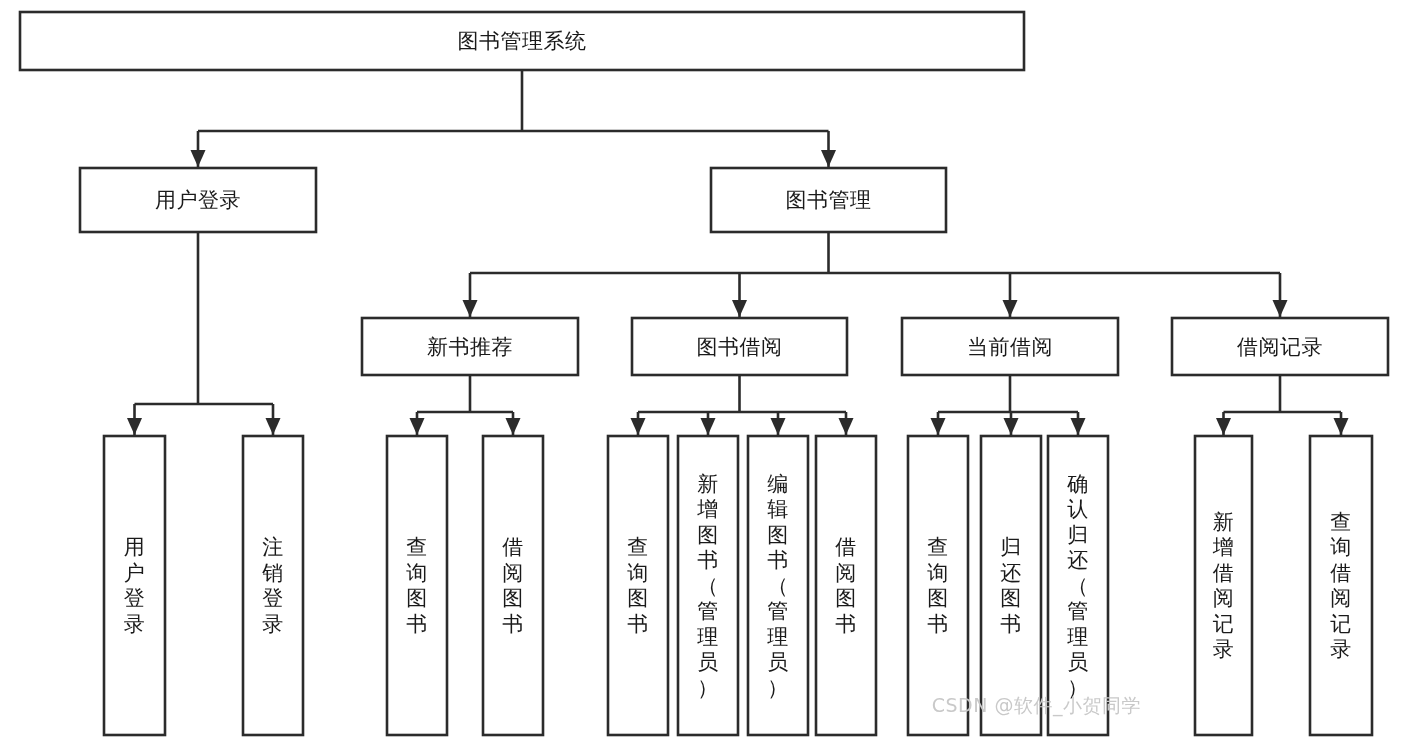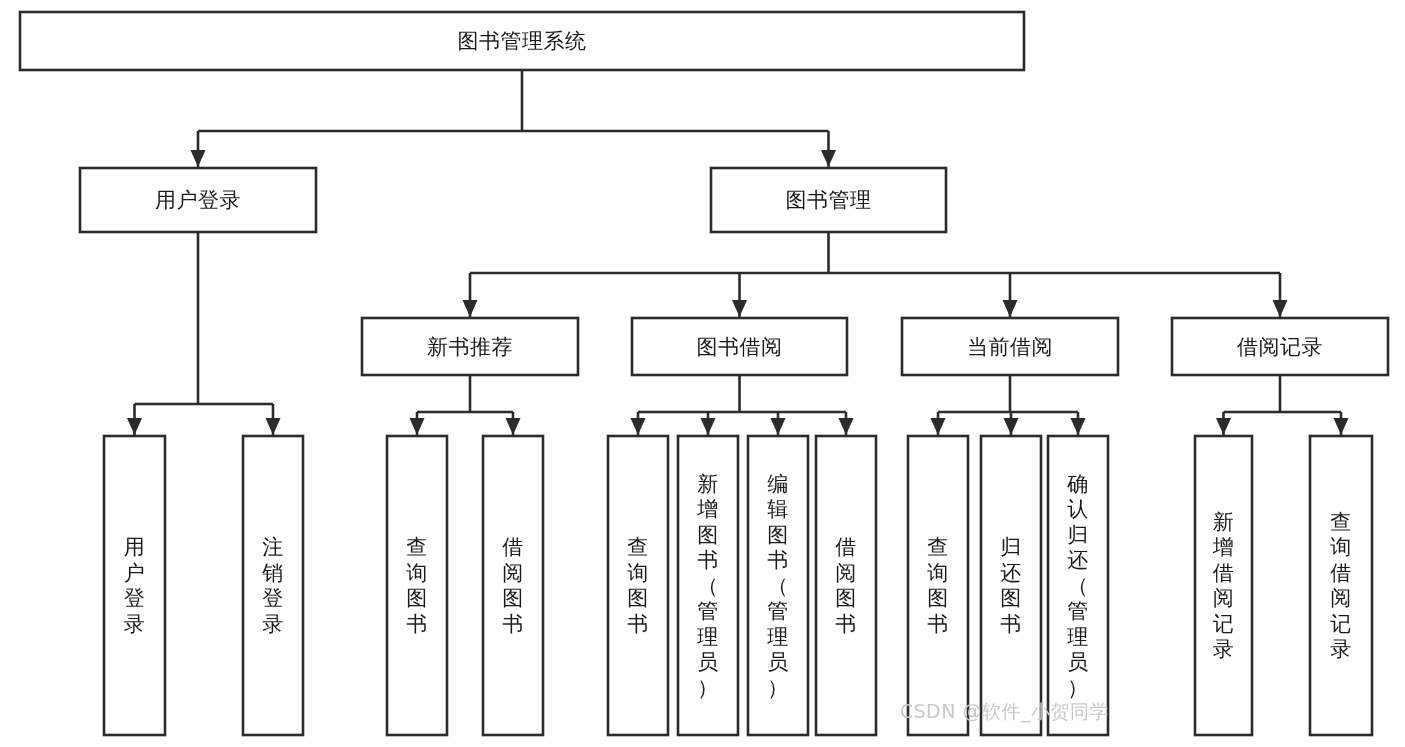--- a/index.html
+++ b/index.html
@@ -12,20 +12,21 @@
     width: 1405px;
     height: 747px;
     font-family: "DejaVu Sans", "Liberation Sans", sans-serif;
     overflow: hidden;
   }
   #diagram-root {
     position: relative;
     width: 1115px;
     height: 747px;
     background: #ffffff;
+    padding-left: 32px;
   }
   svg.diagram-svg {
     position: absolute;
     left: 0;
     top: 0;
     width: 1405px;
     height: 747px;
     display: block;
   }
   .node-box {
@@ -54,21 +55,21 @@
     fill: none;
     stroke-linecap: butt;
   }
   .arrow-head {
     fill: #2b2b2b;
     stroke: none;
   }
   .watermark {
     position: absolute;
     right: 6px;
-    bottom: 22px;
+    bottom: 28px;
     font-family: "DejaVu Sans", "Liberation Sans", sans-serif;
     font-size: 19px;
     color: #c9c9c9;
     white-space: nowrap;
     user-select: none;
     letter-spacing: 0.5px;
   }
 </style>
 </head>
 <body>

